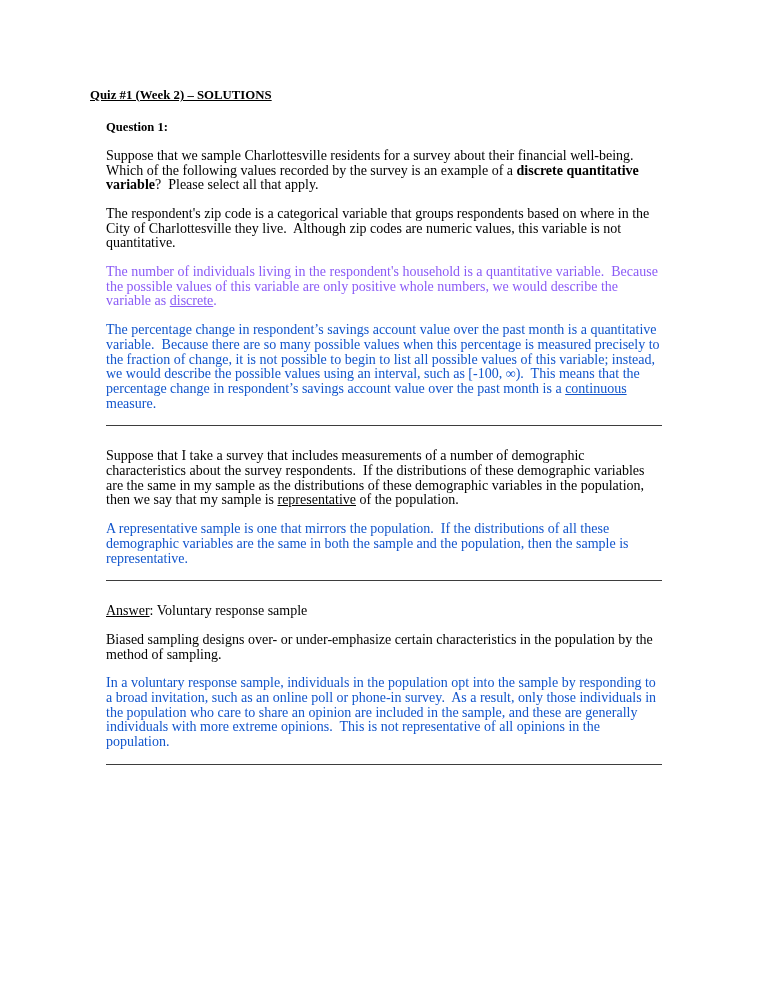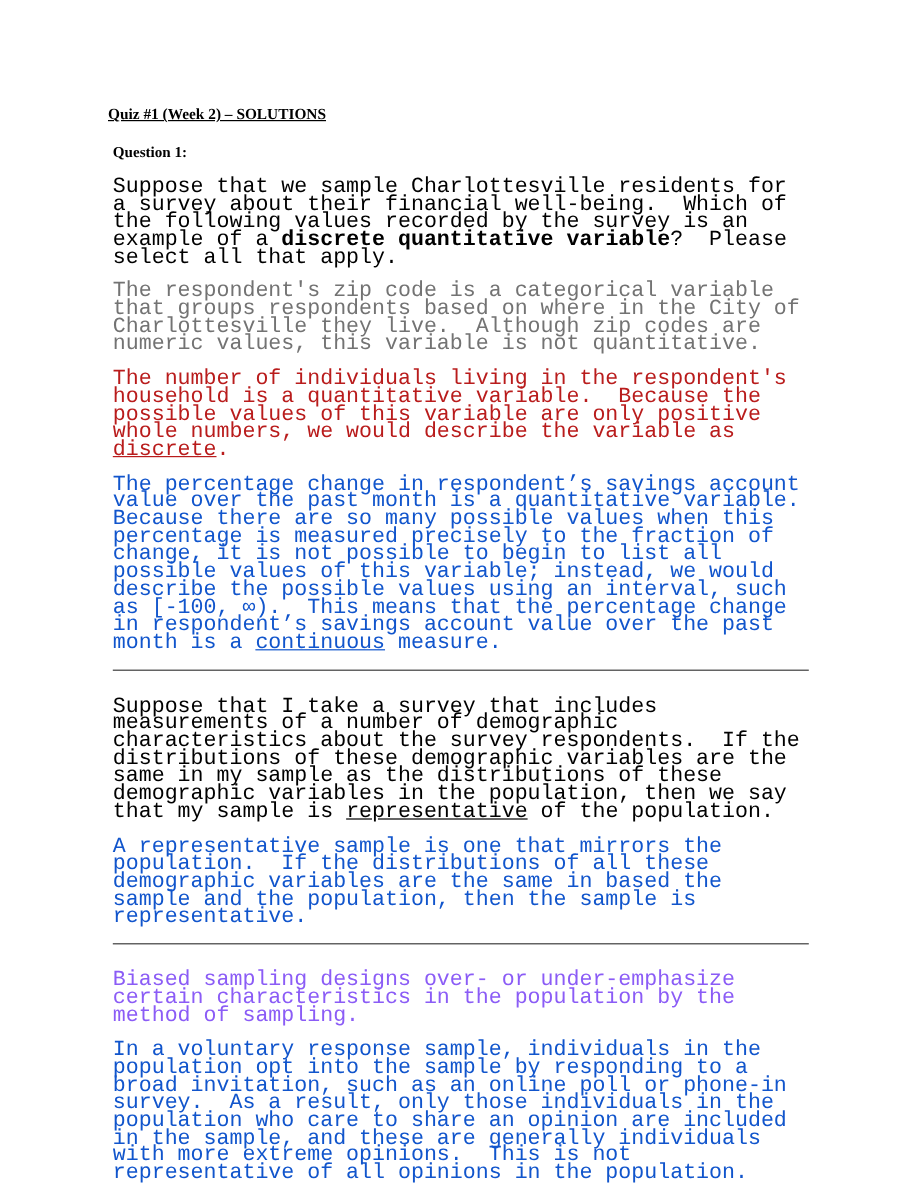--- a/index.html
+++ b/index.html
@@ -28,51 +28,51 @@
     margin: 0 0 17px 0;
     line-height: 15px;
   }
   .q-heading {
     font-size: 12.6px;
     font-weight: bold;
     margin: 0 0 14px 0;
     line-height: 14.8px;
   }
   .para {
-    font-size: 18px;
+    font-size: 14px;
     line-height: 14.7px;
     margin: 0 0 14px 0;
     white-space: pre-wrap;
-    font-family: Liberation Mono, monospace;
   }
   .divider {
     height: 0;
     border-bottom: 1px solid #3d3d3d;
     margin: 9px 0 23px 0;
   }
-  .question-section { margin: 4px; }
+  .question-section { margin: 16px; }
 </style>
 </head>
 <body>
 
 <div class="page">
   <h1 class="doc-title">Quiz #1 (Week 2) – SOLUTIONS</h1>
   <main>
       <section class="question-section">
         <p class="q-heading">Question 1:</p>
         <p class="para"><span>Suppose that we sample Charlottesville residents for a survey about their financial well-being.  Which of the following values recorded by the survey is an example of a </span><span style="font-weight: bold;">discrete quantitative variable</span><span>?  Please select all that apply.</span></p>
-        <p class="para" style="color: #737373;"><span>The respondent's zip code is a categorical variable that groups respondents based on where in the City of Charlottesville they live.  Although zip codes are numeric values, this variable is not quantitative.</span></p>
-        <p class="para" style="color: #b91c1c;"><span>The number of individuals living in the respondent's household is a quantitative variable.  Because the possible values of this variable are only positive whole numbers, we would describe the variable as </span><span style="text-decoration: underline;">discrete</span><span>.</span></p>
+        <p class="para" style="color: #000000;"><span>The respondent's zip code is a categorical variable that groups respondents based on where in the City of Charlottesville they live.  Although zip codes are numeric values, this variable is not quantitative.</span></p>
+        <p class="para" style="color: #8b5cf6;"><span>The number of individuals living in the respondent's household is a quantitative variable.  Because the possible values of this variable are only positive whole numbers, we would describe the variable as </span><span style="text-decoration: underline;">discrete</span><span>.</span></p>
         <p class="para" style="color: rgb(17, 85, 204);"><span>The percentage change in respondent’s savings account value over the past month is a quantitative variable.  Because there are so many possible values when this percentage is measured precisely to the fraction of change, it is not possible to begin to list all possible values of this variable; instead, we would describe the possible values using an interval, such as [-100, ∞).  This means that the percentage change in respondent’s savings account value over the past month is a </span><span style="text-decoration: underline;">continuous</span><span> measure.</span></p>
         <div class="divider" style="border-bottom-color: rgb(61, 61, 61);"></div>
       </section>
       <section class="question-section">
         <p class="para"><span>Suppose that I take a survey that includes measurements of a number of demographic characteristics about the survey respondents.  If the distributions of these demographic variables are the same in my sample as the distributions of these demographic variables in the population, then we say that my sample is </span><span style="text-decoration: underline;">representative</span><span> of the population.</span></p>
-        <p class="para" style="color: rgb(17, 85, 204);"><span>A representative sample is one that mirrors the population.  If the distributions of all these demographic variables are the same in based the sample and the population, then the sample is representative.</span></p>
+        <p class="para" style="color: rgb(17, 85, 204);"><span>A representative sample is one that mirrors the population.  If the distributions of all these demographic variables are the same in both the sample and the population, then the sample is representative.</span></p>
         <div class="divider" style="border-bottom-color: rgb(61, 61, 61);"></div>
       </section>
       <section class="question-section">
-        <p class="para" style="color: #8b5cf6;"><span>Biased sampling designs over- or under-emphasize certain characteristics in the population by the method of sampling.</span></p>
+        <p class="para"><span style="text-decoration: underline;">Answer</span><span>: Voluntary response sample</span></p>
+        <p class="para" style="color: #000000;"><span>Biased sampling designs over- or under-emphasize certain characteristics in the population by the method of sampling.</span></p>
         <p class="para" style="color: rgb(17, 85, 204);"><span>In a voluntary response sample, individuals in the population opt into the sample by responding to a broad invitation, such as an online poll or phone-in survey.  As a result, only those individuals in the population who care to share an opinion are included in the sample, and these are generally individuals with more extreme opinions.  This is not representative of all opinions in the population.</span></p>
         <div class="divider" style="border-bottom-color: rgb(61, 61, 61);"></div>
       </section>
     </main>
 </div>
 
 </body></html>

